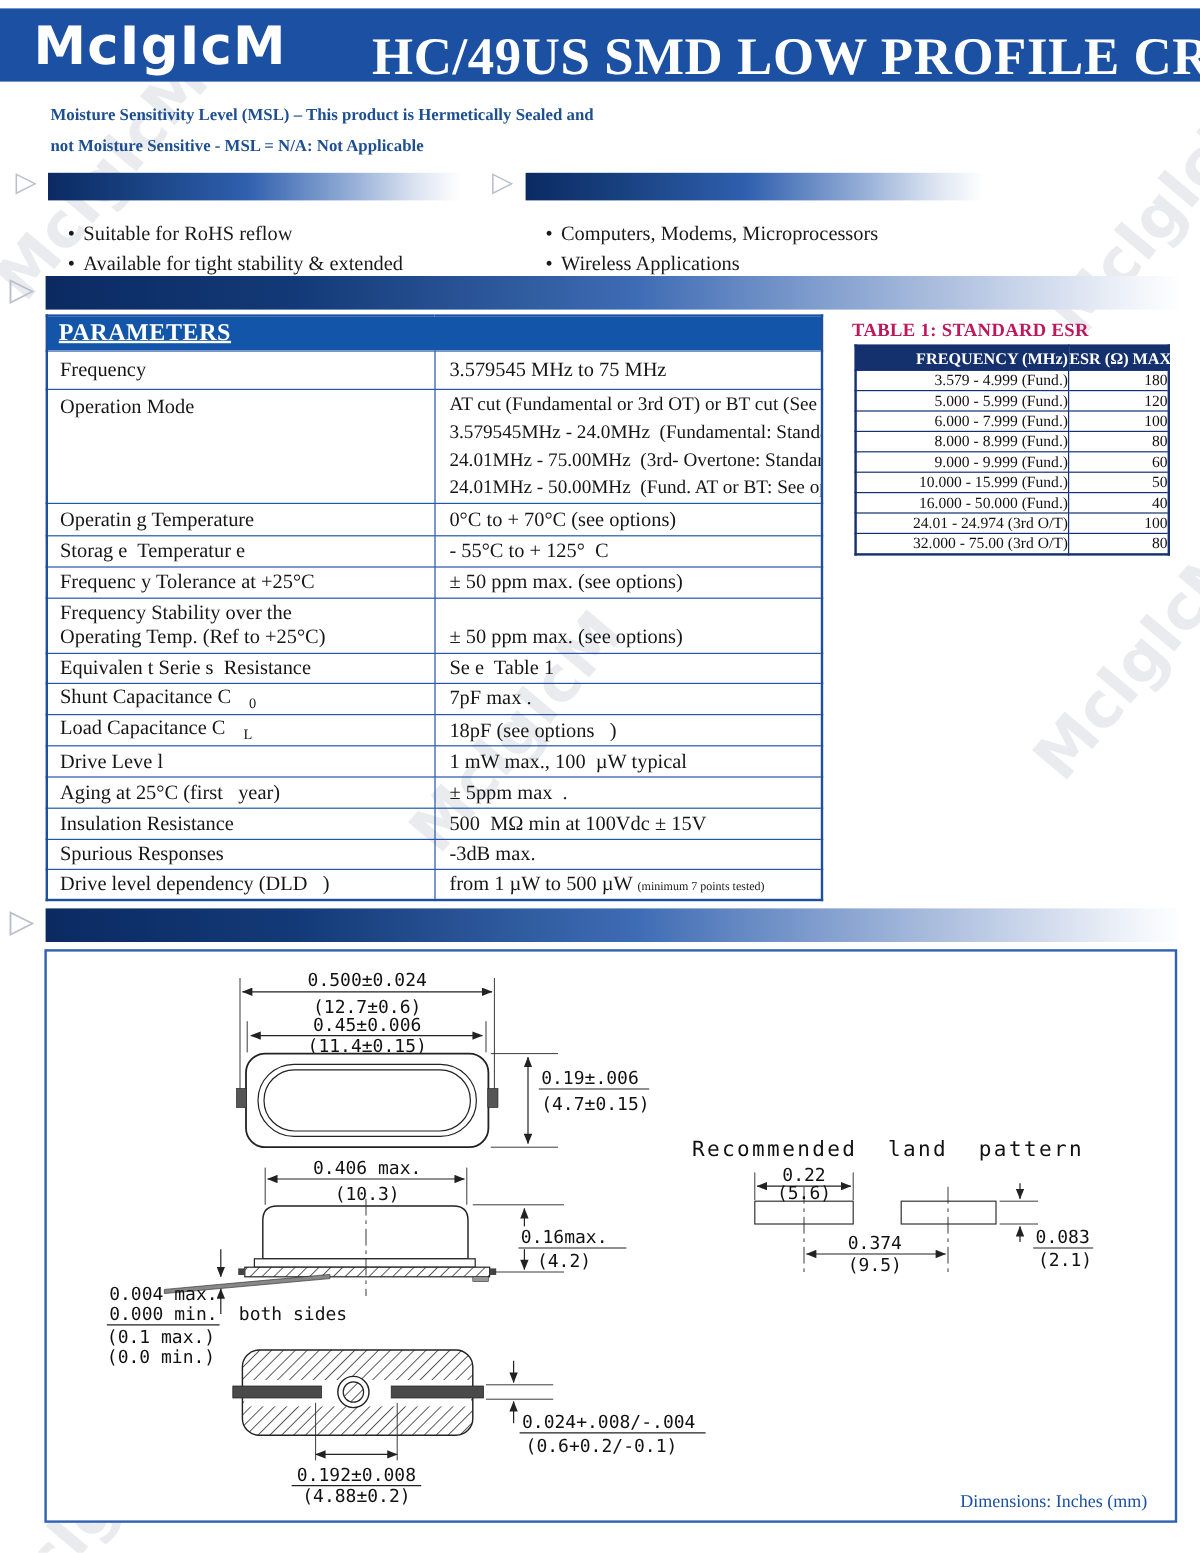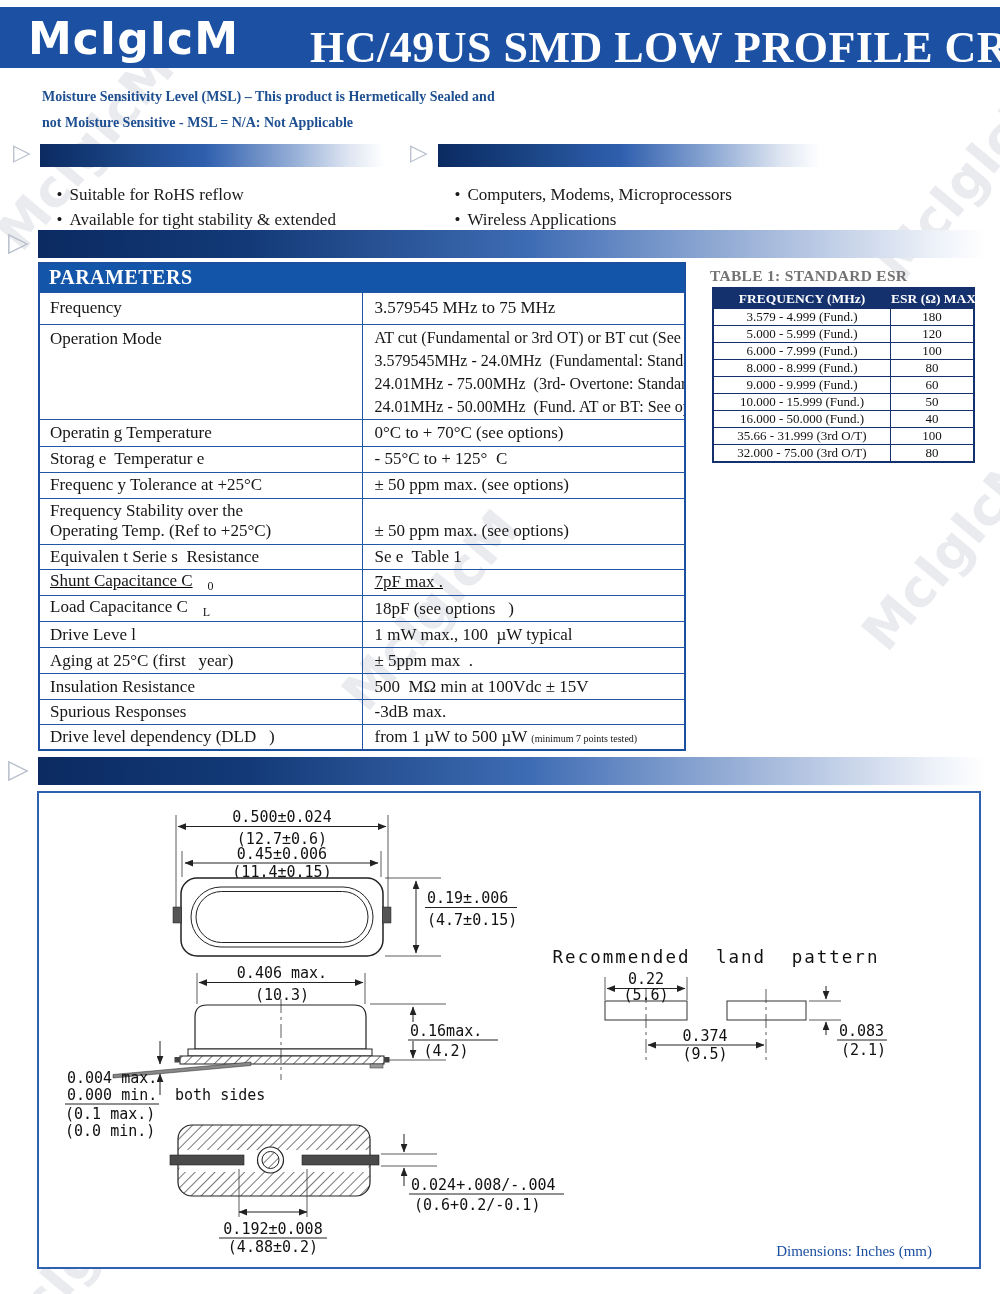--- a/index.html
+++ b/index.html
@@ -25,38 +25,38 @@
             background:linear-gradient(90deg,#0b2a62 0%,#17407e 20%,#2f5fae 48%,#8ea9d4 72%,#dfe6f2 90%,#ffffff 100%); }
   .banner.big { height:28px; font-size:21px; padding-top:2px;
             background:linear-gradient(90deg,#0b2a62 0%,#133a77 22%,#3e6cb4 52%,#a9bcdd 78%,#eef2f9 95%,#ffffff 100%); }
 
   .bullet-line { position:absolute; font-size:17px; color:#191919; white-space:pre; }
   .bullet-line .dot { margin-right:7px; }
 
   
   .spec-table { position:absolute; left:38px; top:262px; border-collapse:collapse; table-layout:fixed; width:648px; }
   .spec-table td { border:1.6px solid #2456a6; font-size:17px; color:#161616; vertical-align:middle; overflow:hidden; }
-  .spec-table .hdr td { background:#1355a8; color:#fff; font-weight:bold; font-size:20px; padding-left:9px; letter-spacing:0.5px; }
+  .spec-table .hdr td { background:#1355a8; color:#fff; font-weight:bold; font-size:20px; padding-left:9px; letter-spacing:0.5px;text-decoration:underline; }
   .spec-table { border:2.5px solid #1b4fa0; }
   .p-cell { padding-left:10px; }
   .v-cell { padding-left:12px; }
   .pre { white-space:pre; }
   .v-multi div { font-size:16px; line-height:23px; white-space:pre; }
   .c-sub { font-size:12px; margin-left:15px; }
   .v-small { font-size:10px; }
 
   
-  .esr-title { position:absolute; left:710px; top:267px; color:#737373; font-weight:bold; font-size:15.5px; letter-spacing:0.3px; }
+  .esr-title { position:absolute; left:710px; top:267px; color:#be185d; font-weight:bold; font-size:15.5px; letter-spacing:0.3px; }
   .esr-table { position:absolute; left:712px; top:287px; width:263px; border-collapse:collapse; table-layout:fixed; border:2px solid #14316e; }
-  .esr-table td { border:1.3px solid #14316e; text-align:center; font-size:13px; color:#111; height:14.3px; padding:0; white-space:pre; }
+  .esr-table td { border:1.3px solid #14316e; text-align:right; font-size:13px; color:#111; height:14.3px; padding:0; white-space:pre; }
   .esr-table .ehdr td { background:#14316e; color:#fff; font-weight:bold; font-size:13.5px; height:19px; }
 
   
   .draw-box { position:absolute; left:37px; top:791px; width:944px; height:478px; box-sizing:border-box;
-              border:2px solid #2e62b1; background:#fff; }
+              border:2px solid #2e62b1; background:#fff;padding-left:24px; }
   .dtxt  { font-family:"DejaVu Sans Mono", monospace; font-size:15px; fill:#111; }
   .mid   { text-anchor:middle; }
   .dtitle{ font-family:"DejaVu Sans Mono", monospace; font-size:17.5px; fill:#111; text-anchor:middle;
            letter-spacing:2px; word-spacing:13px; }
   .dnote { font-family:"Liberation Serif", serif; font-size:15px; fill:#1b4fa0; text-anchor:end; }
   .ln    { stroke:#222; stroke-width:1; fill:none; }
   .ext   { stroke:#333; stroke-width:0.8; fill:none; }
   .dash  { stroke:#333; stroke-width:0.8; fill:none; stroke-dasharray:14,4,3,4; }
   .shape { stroke:#222; fill:#fff; }
 
@@ -150,21 +150,21 @@
     <td class="p-cell">
       <div class="pre">Frequency Stability over the</div>
       <div class="pre">Operating Temp. (Ref to +25°C)</div>
     </td>
     <td class="v-cell" style="vertical-align:bottom; padding-bottom:3px;"><span class="pre">± 50 ppm max. (see options)</span></td>
   </tr>
   <tr style="height:25px;">
     <td class="p-cell"><span class="pre">Equivalen t Serie s  Resistance</span></td>
     <td class="v-cell"><span class="pre">Se e  Table 1</span></td>
   </tr>
-  <tr style="height:26px;text-decoration:underline;">
+  <tr style="height:26px;">
     <td class="p-cell"><span class="pre">Shunt Capacitance C</span><sub class="c-sub">0</sub></td>
     <td class="v-cell"><span class="pre">7pF max .</span></td>
   </tr>
   <tr style="height:26px;">
     <td class="p-cell"><span class="pre">Load Capacitance C</span><sub class="c-sub">L</sub></td>
     <td class="v-cell"><span class="pre">18pF (see options   )</span></td>
   </tr>
   <tr style="height:26px;">
     <td class="p-cell"><span class="pre">Drive Leve l</span></td>
     <td class="v-cell"><span class="pre">1 mW max., 100  µW typical</span></td>
@@ -217,21 +217,21 @@
       </tr>
   <tr>
         <td>10.000 - 15.999 (Fund.)</td>
         <td>50</td>
       </tr>
   <tr>
         <td>16.000 - 50.000 (Fund.)</td>
         <td>40</td>
       </tr>
   <tr>
-        <td>35.66 - 31.999 (3rd O/T)</td>
+        <td>24.01 - 24.974 (3rd O/T)</td>
         <td>100</td>
       </tr>
   <tr>
         <td>32.000 - 75.00 (3rd O/T)</td>
         <td>80</td>
       </tr>
 </tbody>
   </table>
 
 <span class="chev" style="left:8px; top:757px; font-size:27px;">▷</span>

